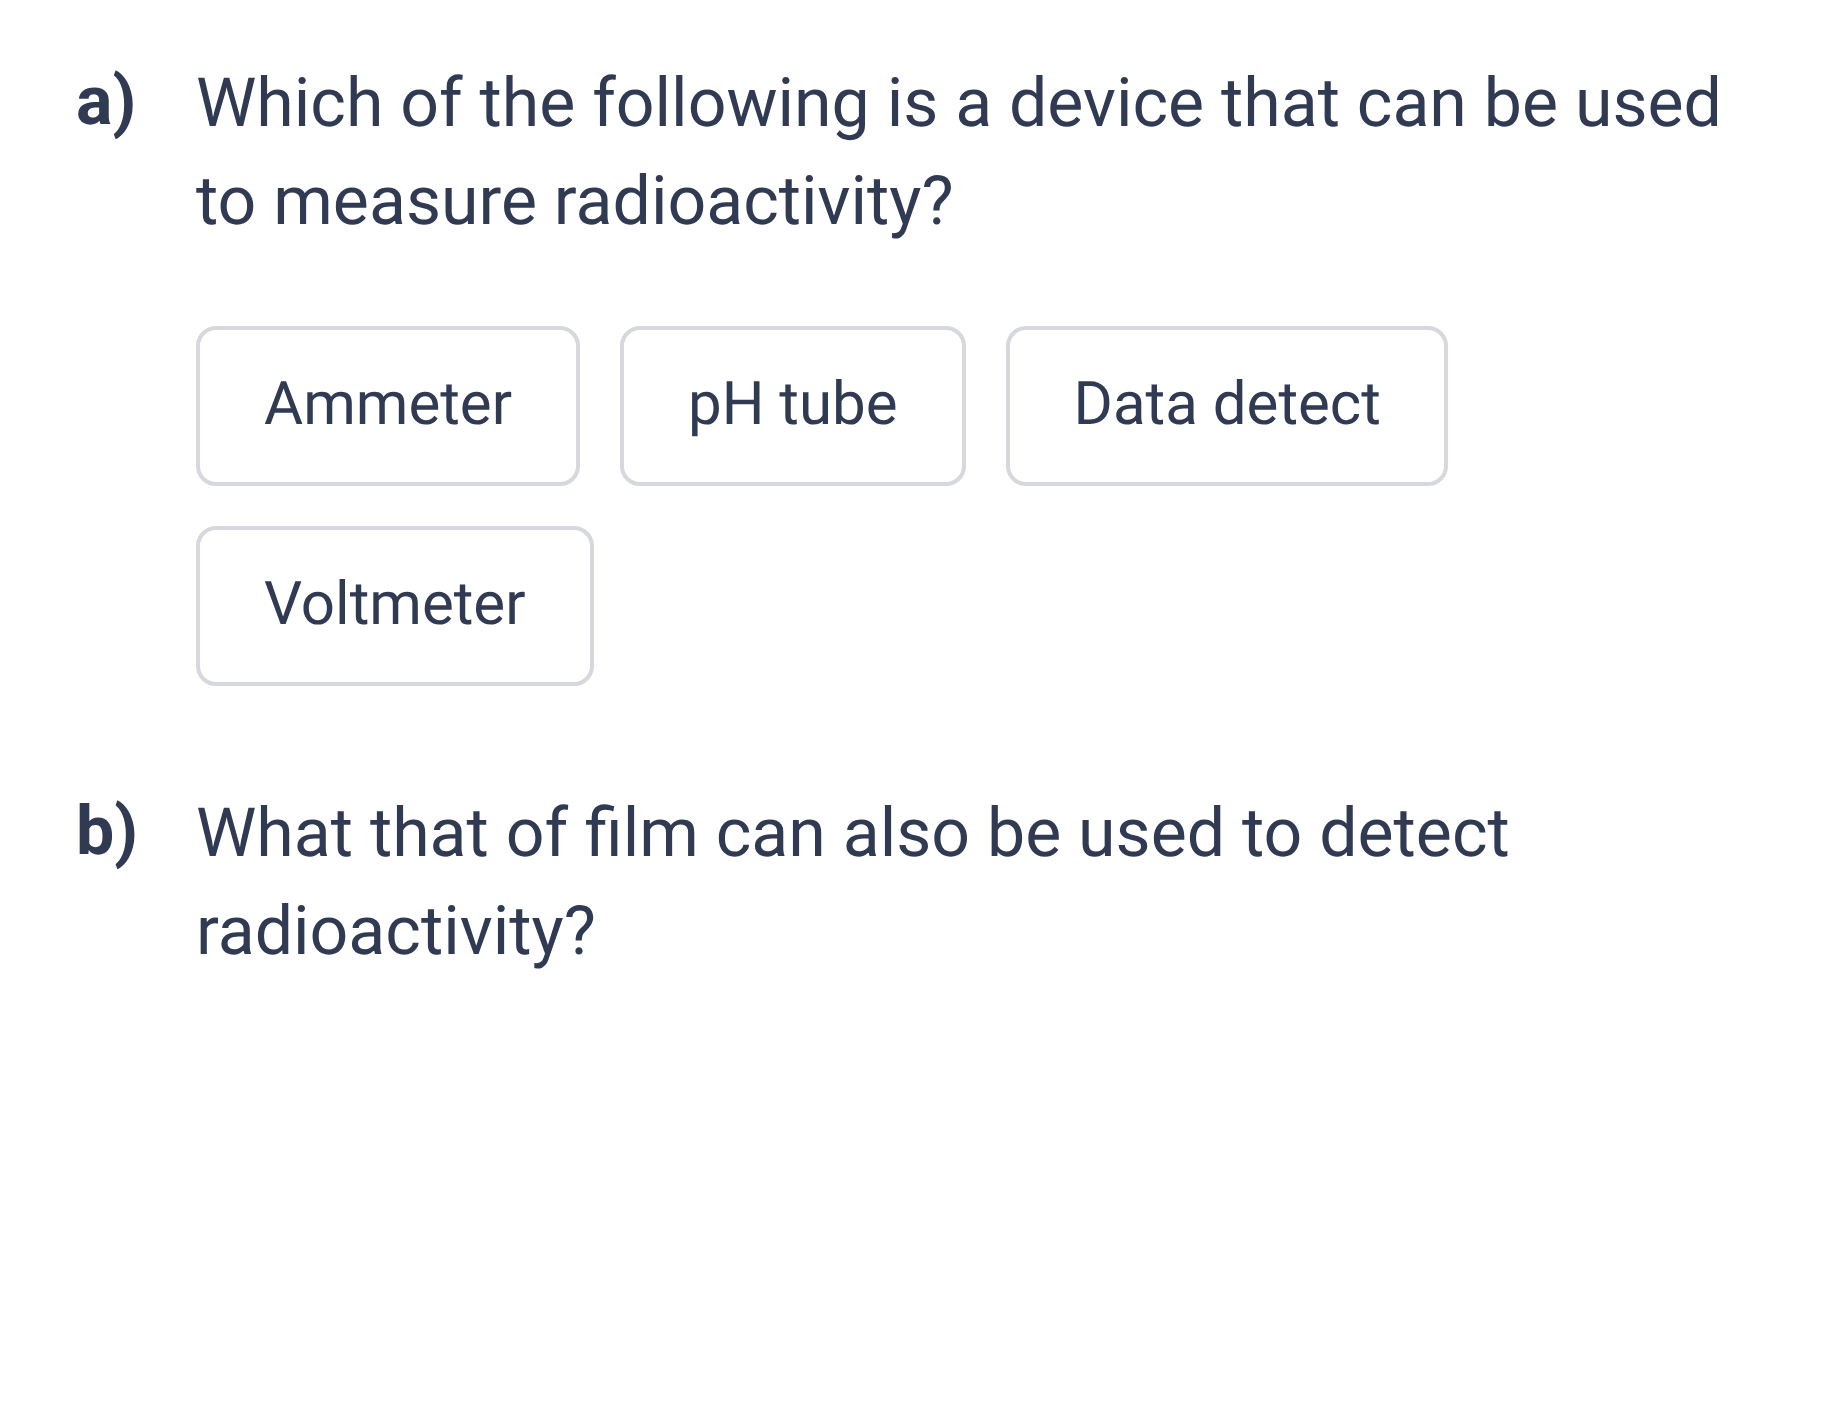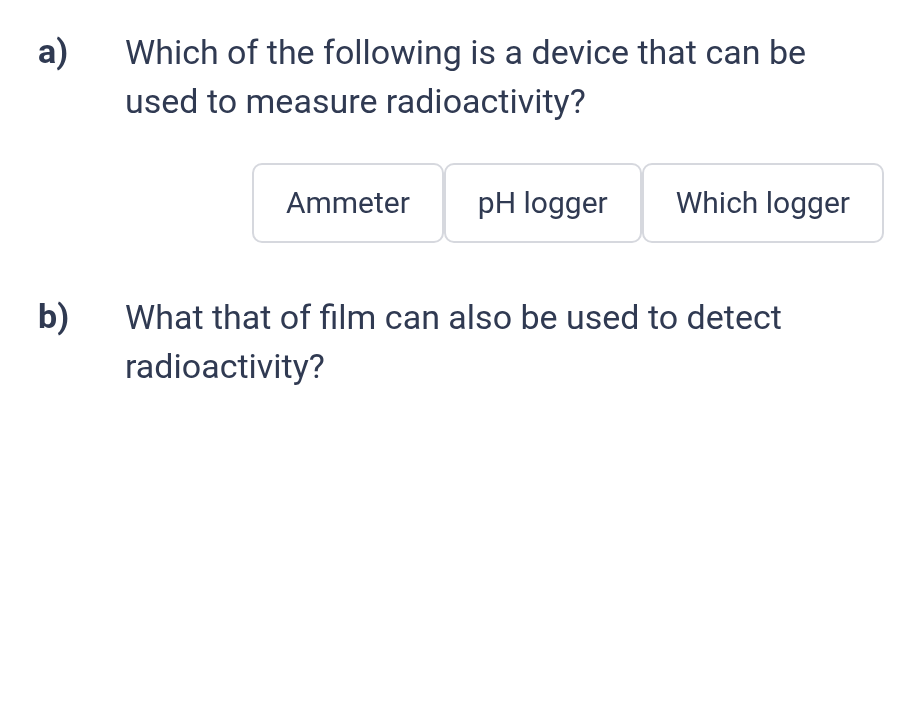--- a/index.html
+++ b/index.html
@@ -26,33 +26,32 @@
     .question-label {
       font-weight: 700;
       font-size: 34px;
       color: #303a52;
       width: 60px;
       flex-shrink: 0;
       line-height: 1.4;
     }
     .question-content {
       flex: 1;
-      margin-left: 27px;
     }
     .question-text {
       font-size: 34px;
       font-weight: 400;
       color: #303a52;
       line-height: 1.45;
       margin-bottom: 36px;
     }
     .options-container {
       display: flex;
       flex-wrap: wrap;
-      justify-content: flex-end;
+      gap: 20px;
     }
     .option-button {
       background: #ffffff;
       border: 2px solid #d6d8de;
       border-radius: 10px;
       padding: 20px 32px;
       font-size: 30px;
       font-weight: 400;
       color: #303a52;
       cursor: pointer;
@@ -62,22 +61,23 @@
   </style>
 </head>
 <body>
 
 <div class="question-block">
   <div class="question-label">a)</div>
   <div class="question-content">
     <div class="question-text">Which of the following is a device that can be used to measure radioactivity?</div>
     <div class="options-container">
       <button class="option-button">Ammeter</button>
-      <button class="option-button">pH logger</button>
-      <button class="option-button">Which logger</button>
+      <button class="option-button">pH tube</button>
+      <button class="option-button">Data detect</button>
+      <button class="option-button">Voltmeter</button>
     </div>
   </div>
 </div>
 
 <div class="question-block">
   <div class="question-label">b)</div>
   <div class="question-content">
     <div class="question-text">What that of film can also be used to detect radioactivity?</div>
   </div>
 </div>

